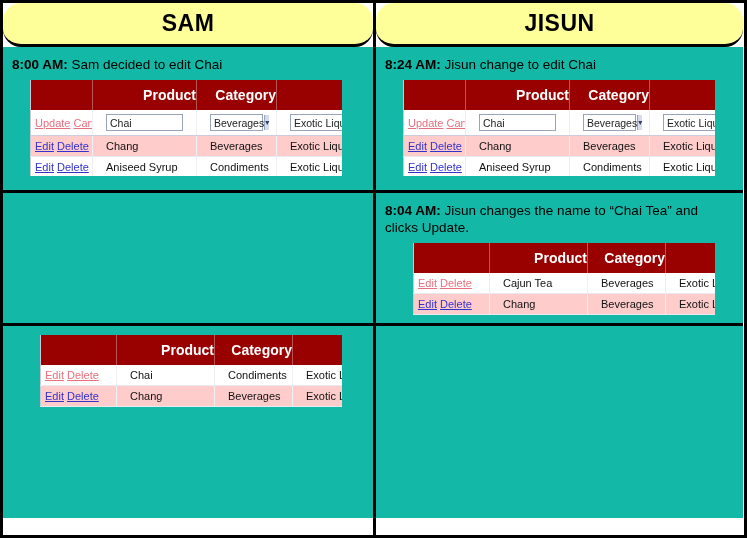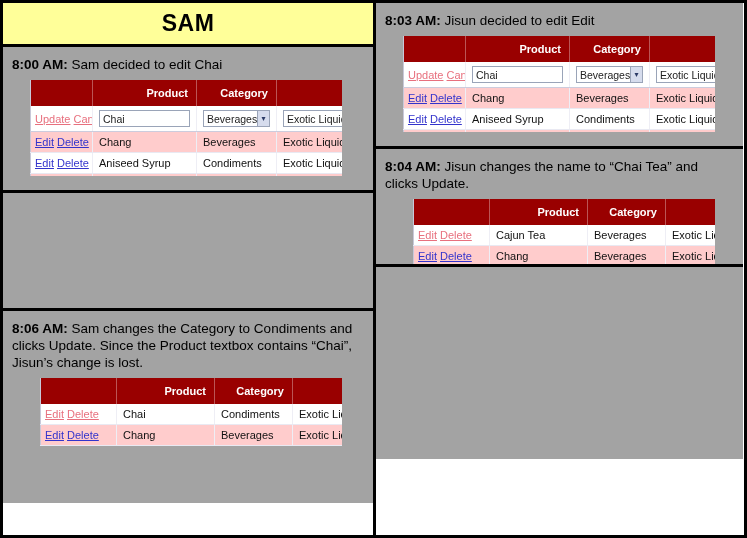--- a/index.html
+++ b/index.html
@@ -30,34 +30,35 @@
   .col-left{left:0;}
   .col-right{left:370px; border-left:3px solid #000;}
   .hdr{
     box-sizing:border-box;
     height:44px;
     background:#ffff99;
     border-bottom:3px solid #000;
     display:flex; align-items:center; justify-content:center;
     font-size:23px; font-weight:bold; letter-spacing:.5px;
     color:#000;
+    border-radius:18px;
   }
   .cell{
     box-sizing:border-box;
     position:relative;
     overflow:hidden;
-    background:#a3a3a3;
+    background:#14b8a6;
     padding:9px 9px 0 9px;
   }
   .cell.divider{border-bottom:3px solid #000;}
   .cell.empty{padding:0;}
 
   
   .h-a{height:146px;}   
-  .h-b{height:118px;}   
+  .h-b{height:133px;}   
   .h-c{height:192px;}   
 
   .caption{
     font-size:13.5px;
     line-height:17px;
     color:#000;
     margin:0 0 7px 0;
   }
   .caption b{font-weight:bold;}
 
@@ -68,29 +69,29 @@
     table-layout:fixed;
     font-size:11px;
     background:#fff;
     border-left:1px solid #c8c8d8;
     border-right:1px solid #c8c8d8;
   }
   .pgrid th{
     background:#990000;
     color:#ffffff;
     font-weight:bold;
-    font-size:11px;
+    font-size:14px;
     text-align:right;
-    padding:7px 8px;
+    padding:7px 0;
     border-right:1px solid #bb5555;
     white-space:nowrap;
   }
   .pgrid th.cmd{text-align:left;}
   .pgrid td{
-    padding:4px 6px;
+    padding:4px 13px;
     border-bottom:1px solid #e9e9f2;
     border-right:1px solid #eeeef5;
     color:#111;
     vertical-align:middle;
     white-space:nowrap;
     overflow:hidden;
   }
   .pgrid tr.alt td{background:#ffcccc;}
   .pgrid tr.sel td{background:#ffffff;}
   td.cmdcell{padding:4px 4px;}
@@ -233,23 +234,20 @@
                 <td>New Orleans Cajun Delights</td>
               </tr>
             </tbody>
           </table>
         </div>
       </div>
 
       <div class="cell divider empty h-b"></div>
 
       <div class="cell h-c">
-        <div class="caption">
-          <b>8:06 AM:</b><span> Sam changes the Category to Condiments and clicks Update. Since the Product textbox contains “Chai”, Jisun’s change is lost.</span>
-        </div>
         <div class="tblwrap tw-c indent">
           <table class="pgrid">
             <colgroup>
                 <col class="w2-cmd">
                 <col class="w2-prod">
                 <col class="w2-cat">
                 <col class="w2-sup">
               </colgroup>
             <thead>
               <tr>
@@ -279,24 +277,25 @@
                 <td>Exotic Liquids</td>
               </tr>
             </tbody>
           </table>
         </div>
       </div>
     </div>
 
     <div class="col col-right">
 
+      <div class="hdr">JISUN</div>
 
       <div class="cell divider h-a">
         <div class="caption">
-          <b>8:03 AM:</b><span> Jisun decided to edit Edit</span>
+          <b>8:24 AM:</b><span> Jisun change to edit Chai</span>
         </div>
         <div class="tblwrap tw-a indent2">
           <table class="pgrid">
             <colgroup>
                 <col class="w-cmd">
                 <col class="w-prod">
                 <col class="w-cat">
                 <col class="w-sup">
               </colgroup>
             <thead>

